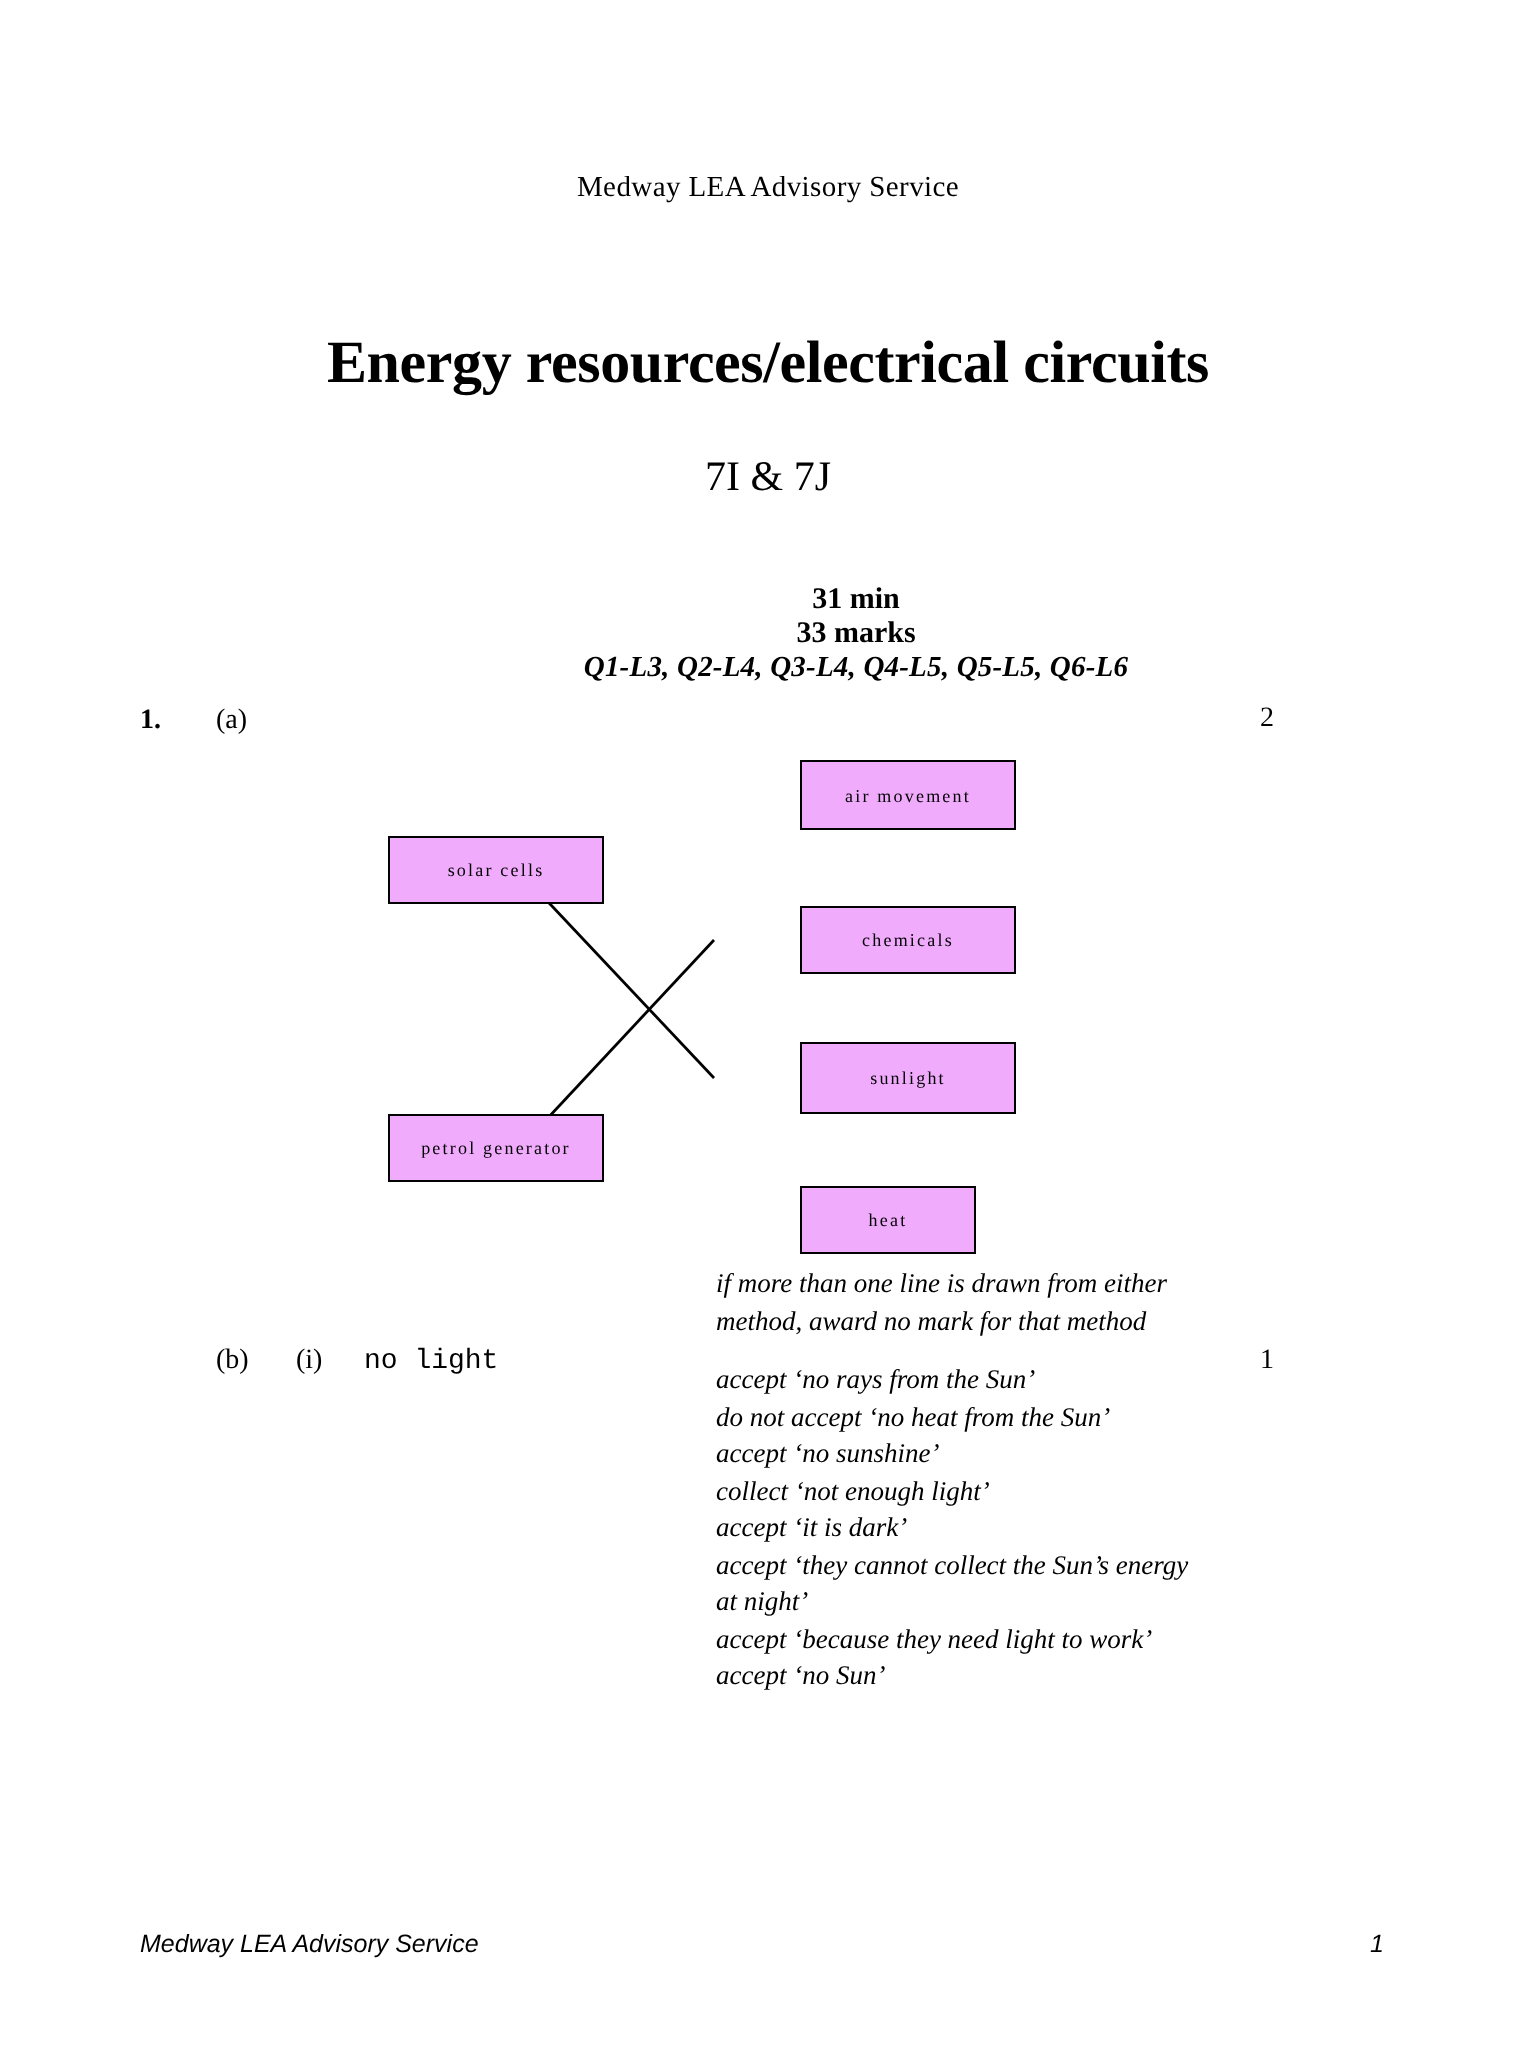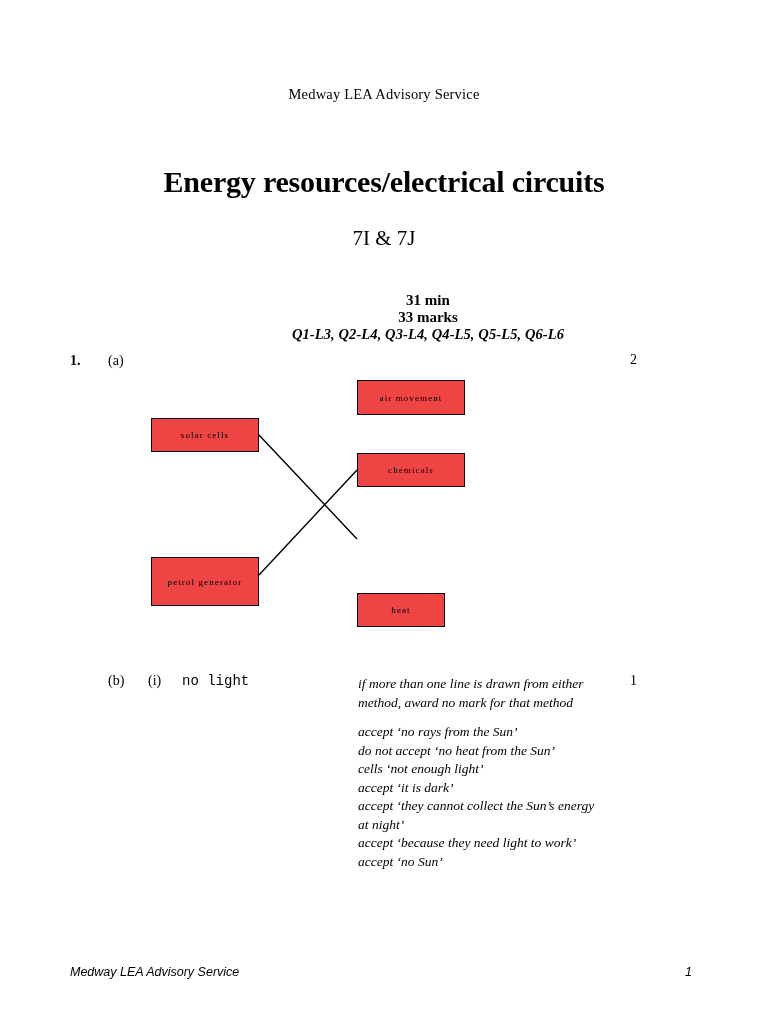--- a/index.html
+++ b/index.html
@@ -132,43 +132,43 @@
   }
   .diagram svg {
     position: absolute;
     top: 0;
     left: 0;
     overflow: visible;
   }
   .match-box {
     position: absolute;
     border: 1px solid #000000;
-    background: #ef4444;
+    background: #f0abfc;
     box-sizing: border-box;
     display: flex;
     align-items: center;
     justify-content: center;
+    margin-left: 43px;
   }
   .match-box span {
     font-size: 9px;
     letter-spacing: 1.1px;
     white-space: nowrap;
     font-family: "Liberation Serif", "DejaVu Serif", serif;
   }
 
   
   .notes {
     position: absolute;
     top: 633px;
     left: 358px;
     width: 268px;
     font-style: italic;
     font-size: 13.5px;
     line-height: 18.5px;
-    margin-top: 42px;
   }
   .notes .note-line {
     white-space: normal;
   }
   .gap-before {
     margin-top: 11px;
   }
   .notes b {
     font-weight: normal;
     font-style: italic;
@@ -219,53 +219,57 @@
 
       <line x1="119" y1="60" x2="217" y2="164" stroke="#000000" stroke-width="1.4"></line>
 
       <line x1="119" y1="200" x2="217" y2="95" stroke="#000000" stroke-width="1.4"></line>
     </svg>
 
     <div class="match-box" style="left:11px; top:43px; width:108px; height:34px;">
       <span>solar cells</span>
     </div>
 
-    <div class="match-box" style="left:11px; top:182px; width:108px; height:49px;">
+    <div class="match-box" style="left:11px; top:182px; width:108px; height:34px;">
       <span>petrol generator</span>
     </div>
 
     <div class="match-box" style="left:217px; top:5px; width:108px; height:35px;">
       <span>air movement</span>
     </div>
 
     <div class="match-box" style="left:217px; top:78px; width:108px; height:34px;">
       <span>chemicals</span>
     </div>
 
+    <div class="match-box" style="left:217px; top:146px; width:108px; height:36px;">
+      <span>sunlight</span>
+    </div>
 
     <div class="match-box" style="left:217px; top:218px; width:88px; height:34px;">
       <span>heat</span>
     </div>
 
   </div>
 
   <div class="q-part-b">(b)</div>
   <div class="q-roman-i">(i)</div>
   <div class="q-answer-b1">no light</div>
   <div class="marks-b1">1</div>
 
   <div class="notes">
     <div class="note-line">if more than one line is drawn from either</div>
     <div class="note-line">method, award no mark for that method</div>
 
     <div class="note-line gap-before">accept  ‘no rays from the Sun’</div>
 
     <div class="note-line"><span>do </span><b>not</b><span> accept  ‘no heat from the Sun’</span></div>
 
-    <div class="note-line">cells  ‘not enough light’</div>
+    <div class="note-line">accept  ‘no sunshine’</div>
+    <div class="note-line">collect  ‘not enough light’</div>
     <div class="note-line">accept  ‘it is dark’</div>
     <div class="note-line">accept  ‘they cannot collect the Sun’s energy</div>
     <div class="note-line">at night’</div>
     <div class="note-line">accept  ‘because they need light to work’</div>
     <div class="note-line">accept  ‘no Sun’</div>
   </div>
 
   <div class="footer-left">Medway LEA Advisory Service</div>
   <div class="footer-right">1</div>
 

